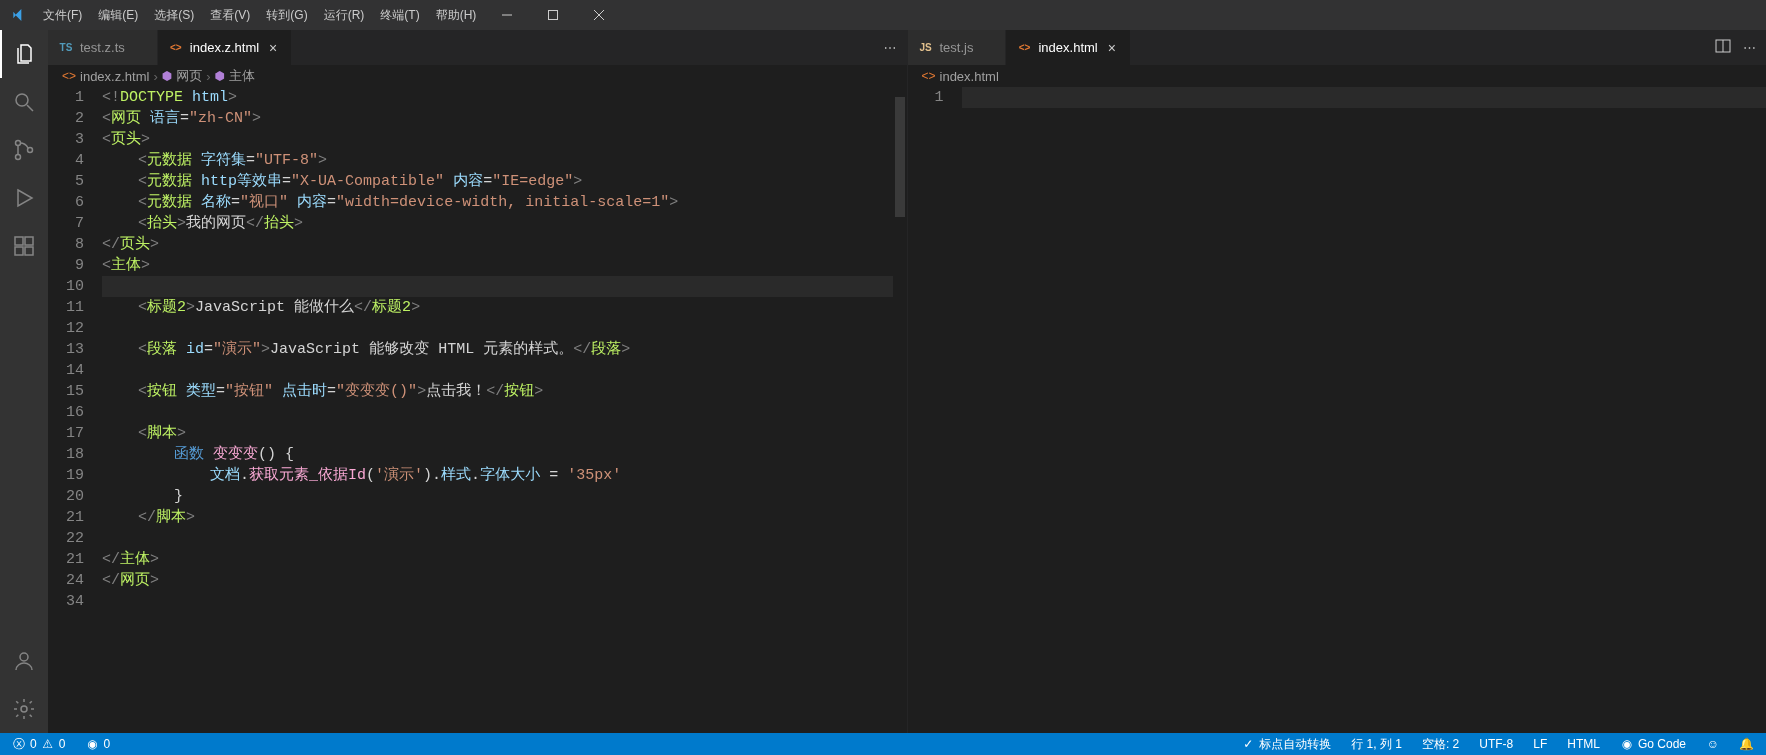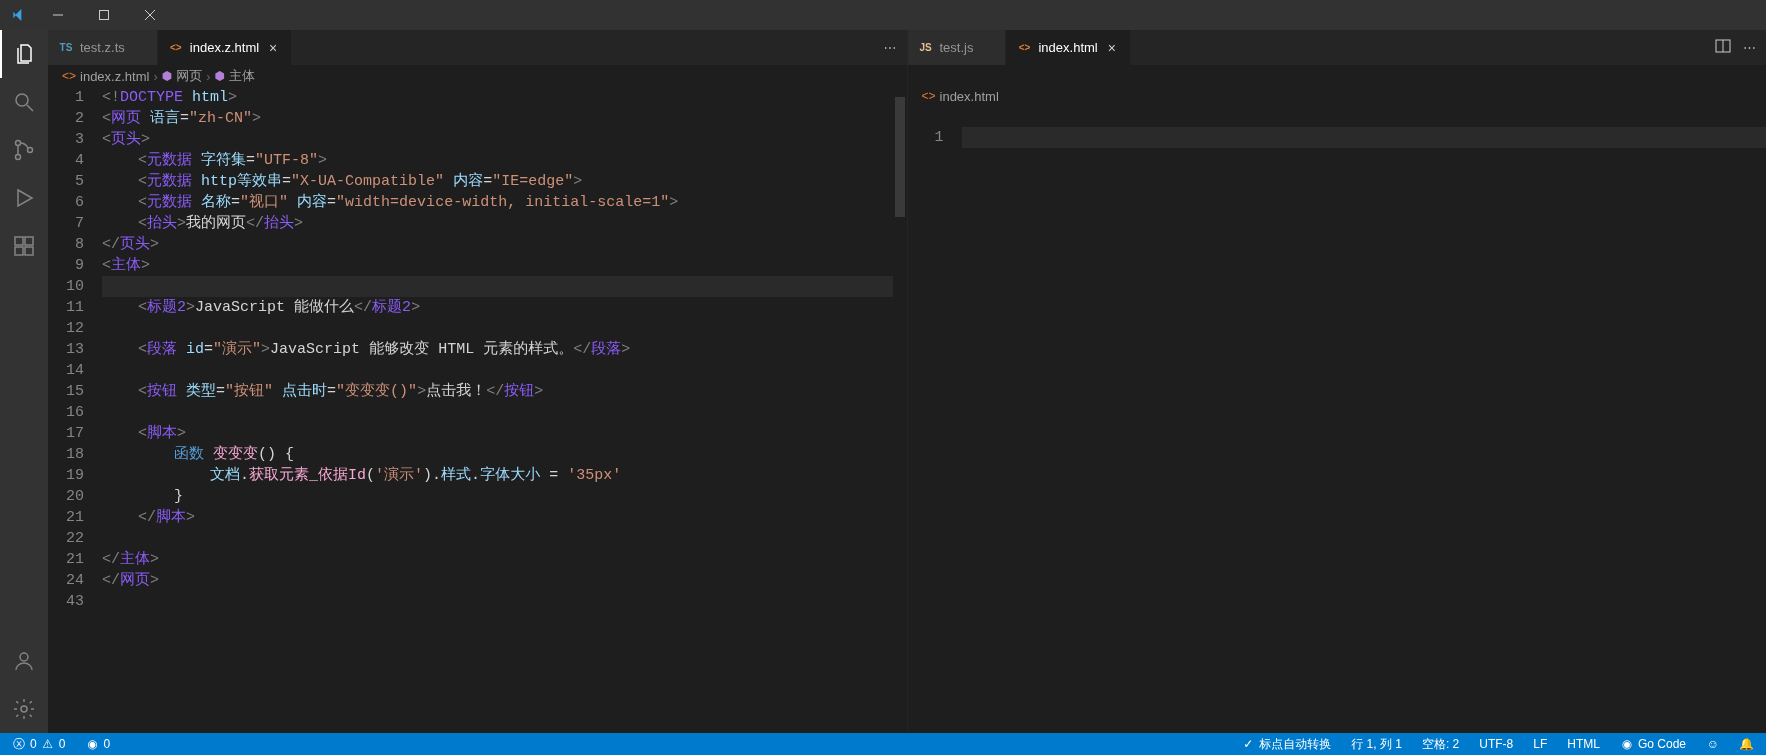--- a/index.html
+++ b/index.html
@@ -41,21 +41,21 @@
   justify-content:space-between;
 }
 .activity-top, .activity-bottom { display:flex; flex-direction:column; }
 .activity-item { width:48px; height:48px; display:flex; align-items:center; justify-content:center; color:#858585; }
 .activity-item.active { color:#fff; border-left:2px solid #fff; }
 .activity-item svg { width:24px; height:24px; }
 
 
 .editors { flex:1; display:flex; min-width:0; }
 .editor-group { flex:1; display:flex; flex-direction:column; min-width:0; border-right:1px solid #252526; }
-.editor-group:last-child { border-right:none;gap:20px; }
+.editor-group:last-child { border-right:none; }
 
 .tabbar { height:35px; background:#252526; display:flex; align-items:stretch; }
 .tab {
   display:flex; align-items:center; gap:6px;
   padding:0 10px; font-size:13px;
   background:#2d2d2d; color:#969696;
   border-right:1px solid #252526;
   position:relative; cursor:pointer;
 }
 .tab.active { background:#1e1e1e; color:#fff; }
@@ -76,21 +76,21 @@
 
 .code-area { flex:1; display:flex; background:#1e1e1e; font-family:"Consolas","Courier New",monospace; font-size:15px; line-height:21px; overflow:hidden; position:relative; }
 .gutter { width:54px; text-align:right; color:#858585; padding-right:18px; user-select:none; }
 .gutter .ln { height:21px; }
 .code { flex:1; white-space:pre; color:#d4d4d4; }
 .code .line { height:21px; }
 .code .line.current { background:#2a2a2a; }
 
 
 .p-gray { color:#808080; }
-.p-tag { color:#8b5cf6; }
+.p-tag { color:#bef264; }
 .p-attr { color:#9cdcfe; }
 .p-str { color:#ce9178; }
 .p-txt { color:#d4d4d4; }
 .p-fn { color:#f9a8d4; }
 .p-kw { color:#569cd6;margin-top:35px; }
 
 .minimap { width:14px; background:#1e1e1e; border-left:0; position:relative; }
 .minimap-slice { position:absolute; left:2px; right:2px; background:#3a3a3a; }
 
 
@@ -109,20 +109,30 @@
 .ic { display:inline-flex; width:14px; height:14px; align-items:center; justify-content:center; }
 </style>
 </head>
 <body>
 
 <div class="titlebar">
   <div class="logo">
     <svg viewBox="0 0 24 24" fill="#3ba0e6">
         <path d="M17 3l-9 9 9 9V3zM5 7v10l4-5-4-5z"></path>
       </svg>
+  </div>
+  <div class="menu">
+    <div class="menu-item">文件(F)</div>
+    <div class="menu-item">编辑(E)</div>
+    <div class="menu-item">选择(S)</div>
+    <div class="menu-item">查看(V)</div>
+    <div class="menu-item">转到(G)</div>
+    <div class="menu-item">运行(R)</div>
+    <div class="menu-item">终端(T)</div>
+    <div class="menu-item">帮助(H)</div>
   </div>
   <div class="window-controls">
     <div class="win-btn">
         <svg width="10" height="10">
           <line x1="0" y1="5" x2="10" y2="5" stroke="#ccc" stroke-width="1"></line>
         </svg>
       </div>
     <div class="win-btn">
         <svg width="10" height="10">
           <rect x="0.5" y="0.5" width="9" height="9" fill="none" stroke="#ccc" stroke-width="1"></rect>
@@ -246,21 +256,21 @@
             <div class="ln">15</div>
             <div class="ln">16</div>
             <div class="ln">17</div>
             <div class="ln">18</div>
             <div class="ln">19</div>
             <div class="ln">20</div>
             <div class="ln">21</div>
             <div class="ln">22</div>
             <div class="ln">21</div>
             <div class="ln">24</div>
-            <div class="ln">43</div>
+            <div class="ln">34</div>
           </div>
         <div class="code" id="code-left"><div class="line"><span class="p-gray">&lt;!</span><span class="p-tag">DOCTYPE </span><span class="p-attr">html</span><span class="p-gray">&gt;</span></div><div class="line"><span class="p-gray">&lt;</span><span class="p-tag">网页 </span><span class="p-attr">语言</span><span class="p-txt">=</span><span class="p-str">"zh-CN"</span><span class="p-gray">&gt;</span></div><div class="line"><span class="p-gray">&lt;</span><span class="p-tag">页头</span><span class="p-gray">&gt;</span></div><div class="line"><span class="p-txt">    </span><span class="p-gray">&lt;</span><span class="p-tag">元数据 </span><span class="p-attr">字符集</span><span class="p-txt">=</span><span class="p-str">"UTF-8"</span><span class="p-gray">&gt;</span></div><div class="line"><span class="p-txt">    </span><span class="p-gray">&lt;</span><span class="p-tag">元数据 </span><span class="p-attr">http等效串</span><span class="p-txt">=</span><span class="p-str">"X-UA-Compatible"</span><span class="p-txt"> </span><span class="p-attr">内容</span><span class="p-txt">=</span><span class="p-str">"IE=edge"</span><span class="p-gray">&gt;</span></div><div class="line"><span class="p-txt">    </span><span class="p-gray">&lt;</span><span class="p-tag">元数据 </span><span class="p-attr">名称</span><span class="p-txt">=</span><span class="p-str">"视口"</span><span class="p-txt"> </span><span class="p-attr">内容</span><span class="p-txt">=</span><span class="p-str">"width=device-width, initial-scale=1"</span><span class="p-gray">&gt;</span></div><div class="line"><span class="p-txt">    </span><span class="p-gray">&lt;</span><span class="p-tag">抬头</span><span class="p-gray">&gt;</span><span class="p-txt">我的网页</span><span class="p-gray">&lt;/</span><span class="p-tag">抬头</span><span class="p-gray">&gt;</span></div><div class="line"><span class="p-gray">&lt;/</span><span class="p-tag">页头</span><span class="p-gray">&gt;</span></div><div class="line"><span class="p-gray">&lt;</span><span class="p-tag">主体</span><span class="p-gray">&gt;</span></div><div class="line current">&nbsp;</div><div class="line"><span class="p-txt">    </span><span class="p-gray">&lt;</span><span class="p-tag">标题2</span><span class="p-gray">&gt;</span><span class="p-txt">JavaScript 能做什么</span><span class="p-gray">&lt;/</span><span class="p-tag">标题2</span><span class="p-gray">&gt;</span></div><div class="line">&nbsp;</div><div class="line"><span class="p-txt">    </span><span class="p-gray">&lt;</span><span class="p-tag">段落 </span><span class="p-attr">id</span><span class="p-txt">=</span><span class="p-str">"演示"</span><span class="p-gray">&gt;</span><span class="p-txt">JavaScript 能够改变 HTML 元素的样式。</span><span class="p-gray">&lt;/</span><span class="p-tag">段落</span><span class="p-gray">&gt;</span></div><div class="line">&nbsp;</div><div class="line"><span class="p-txt">    </span><span class="p-gray">&lt;</span><span class="p-tag">按钮 </span><span class="p-attr">类型</span><span class="p-txt">=</span><span class="p-str">"按钮"</span><span class="p-txt"> </span><span class="p-attr">点击时</span><span class="p-txt">=</span><span class="p-str">"变变变()"</span><span class="p-gray">&gt;</span><span class="p-txt">点击我！</span><span class="p-gray">&lt;/</span><span class="p-tag">按钮</span><span class="p-gray">&gt;</span></div><div class="line">&nbsp;</div><div class="line"><span class="p-txt">    </span><span class="p-gray">&lt;</span><span class="p-tag">脚本</span><span class="p-gray">&gt;</span></div><div class="line"><span class="p-txt">        </span><span class="p-kw">函数 </span><span class="p-fn">变变变</span><span class="p-txt">() {</span></div><div class="line"><span class="p-txt">            </span><span class="p-attr">文档</span><span class="p-txt">.</span><span class="p-fn">获取元素_依据Id</span><span class="p-txt">(</span><span class="p-str">'演示'</span><span class="p-txt">).</span><span class="p-attr">样式</span><span class="p-txt">.</span><span class="p-attr">字体大小</span><span class="p-txt"> = </span><span class="p-str">'35px'</span></div><div class="line"><span class="p-txt">        }</span></div><div class="line"><span class="p-txt">    </span><span class="p-gray">&lt;/</span><span class="p-tag">脚本</span><span class="p-gray">&gt;</span></div><div class="line">&nbsp;</div><div class="line"><span class="p-gray">&lt;/</span><span class="p-tag">主体</span><span class="p-gray">&gt;</span></div><div class="line"><span class="p-gray">&lt;/</span><span class="p-tag">网页</span><span class="p-gray">&gt;</span></div><div class="line">&nbsp;</div></div>
         <div class="minimap">
           <div class="minimap-slice" style="top:10px;height:120px;"></div>
         </div>
       </div>
     </div>
 
     <div class="editor-group">
       <div class="tabbar">

